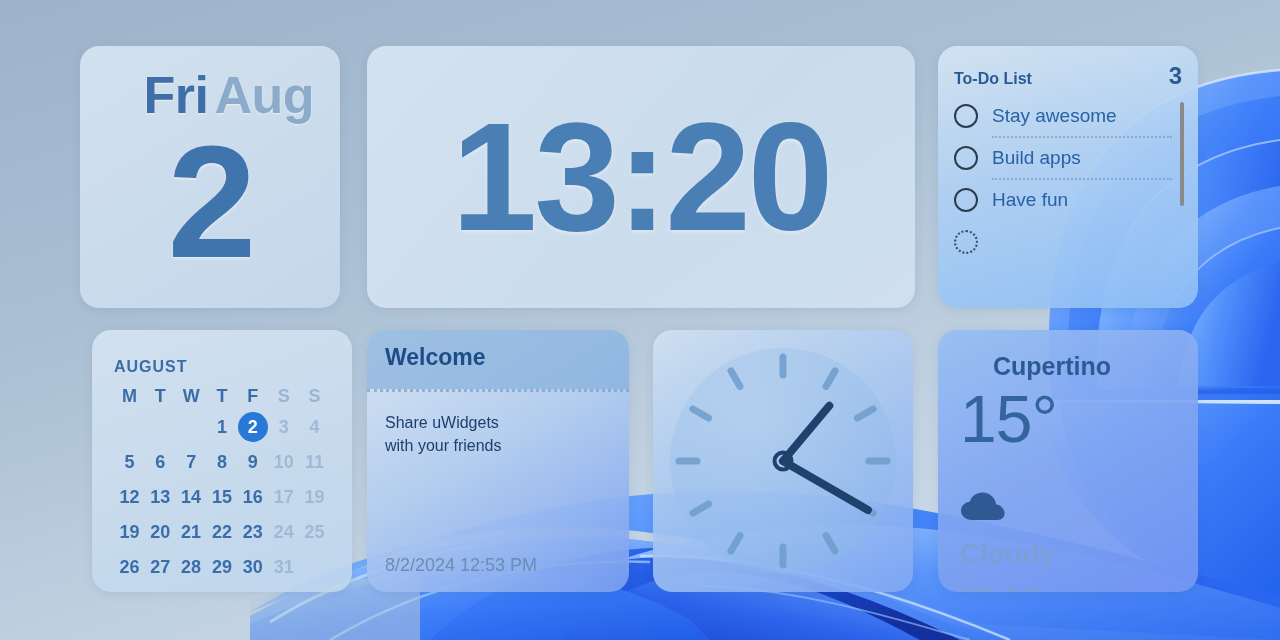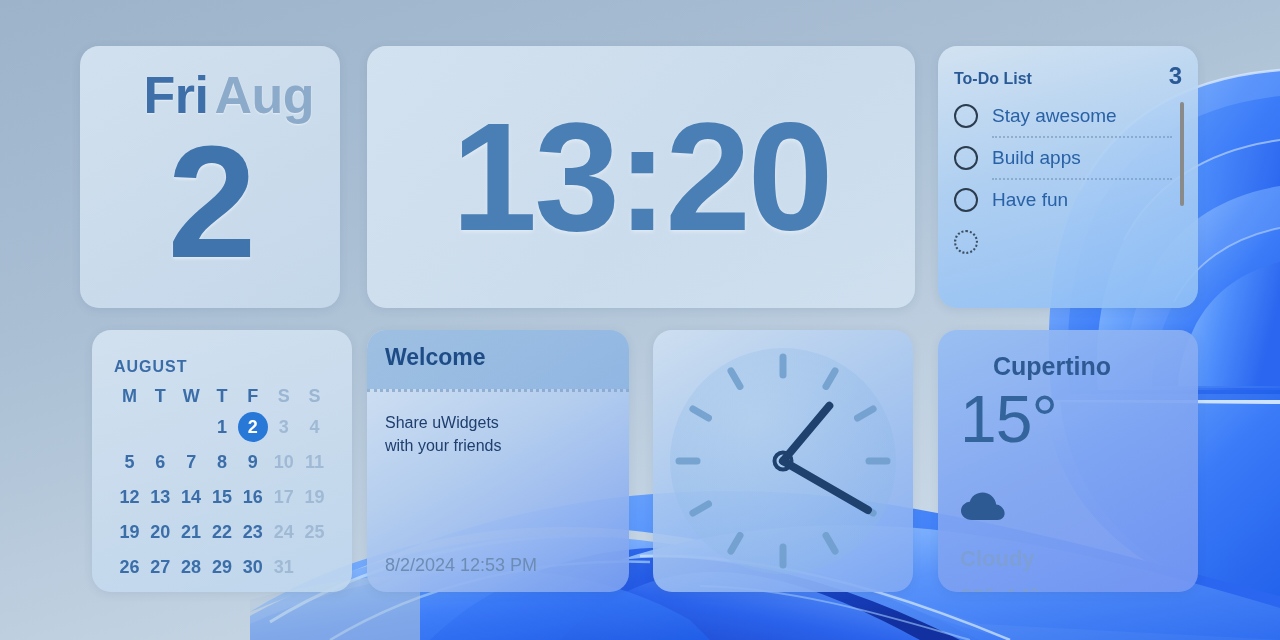--- a/index.html
+++ b/index.html
@@ -176,21 +176,21 @@
     left: 938px; top: 330px; width: 260px; height: 262px;
     background: linear-gradient(155deg, rgba(151,190,243,0.93) 0%, rgba(128,165,242,0.93) 50%, rgba(116,150,242,0.93) 100%);
     padding: 22px 22px 0 22px;
   }
   .wx-city { font-size: 25px; font-weight: bold; color: #2d5a92; margin-left: 33px; }
   .wx-temp {
     font-size: 66px; color: #34649c; line-height: 1.05; margin-top: 4px;
     letter-spacing: -1px;
   }
   .wx-icon-wrap { margin-top: 38px; }
-  .wx-cond { font-size: 22px; font-weight: bold; color: #7d9fd6; margin-top: 20px; }
+  .wx-cond { font-size: 28px; font-weight: bold; color: #7d9fd6; margin-top: 12px; }
   .wx-hilo { font-size: 22px; font-weight: bold; color: #7d9fd6; margin-top: 12px; }
 </style>
 </head>
 <body>
 
 <div id="desktop">
 
   <svg id="wallpaper-svg" viewBox="0 0 1280 640" preserveAspectRatio="none">
     <defs>
       <linearGradient id="bgGrad" x1="0" y1="0" x2="0.6" y2="1">

